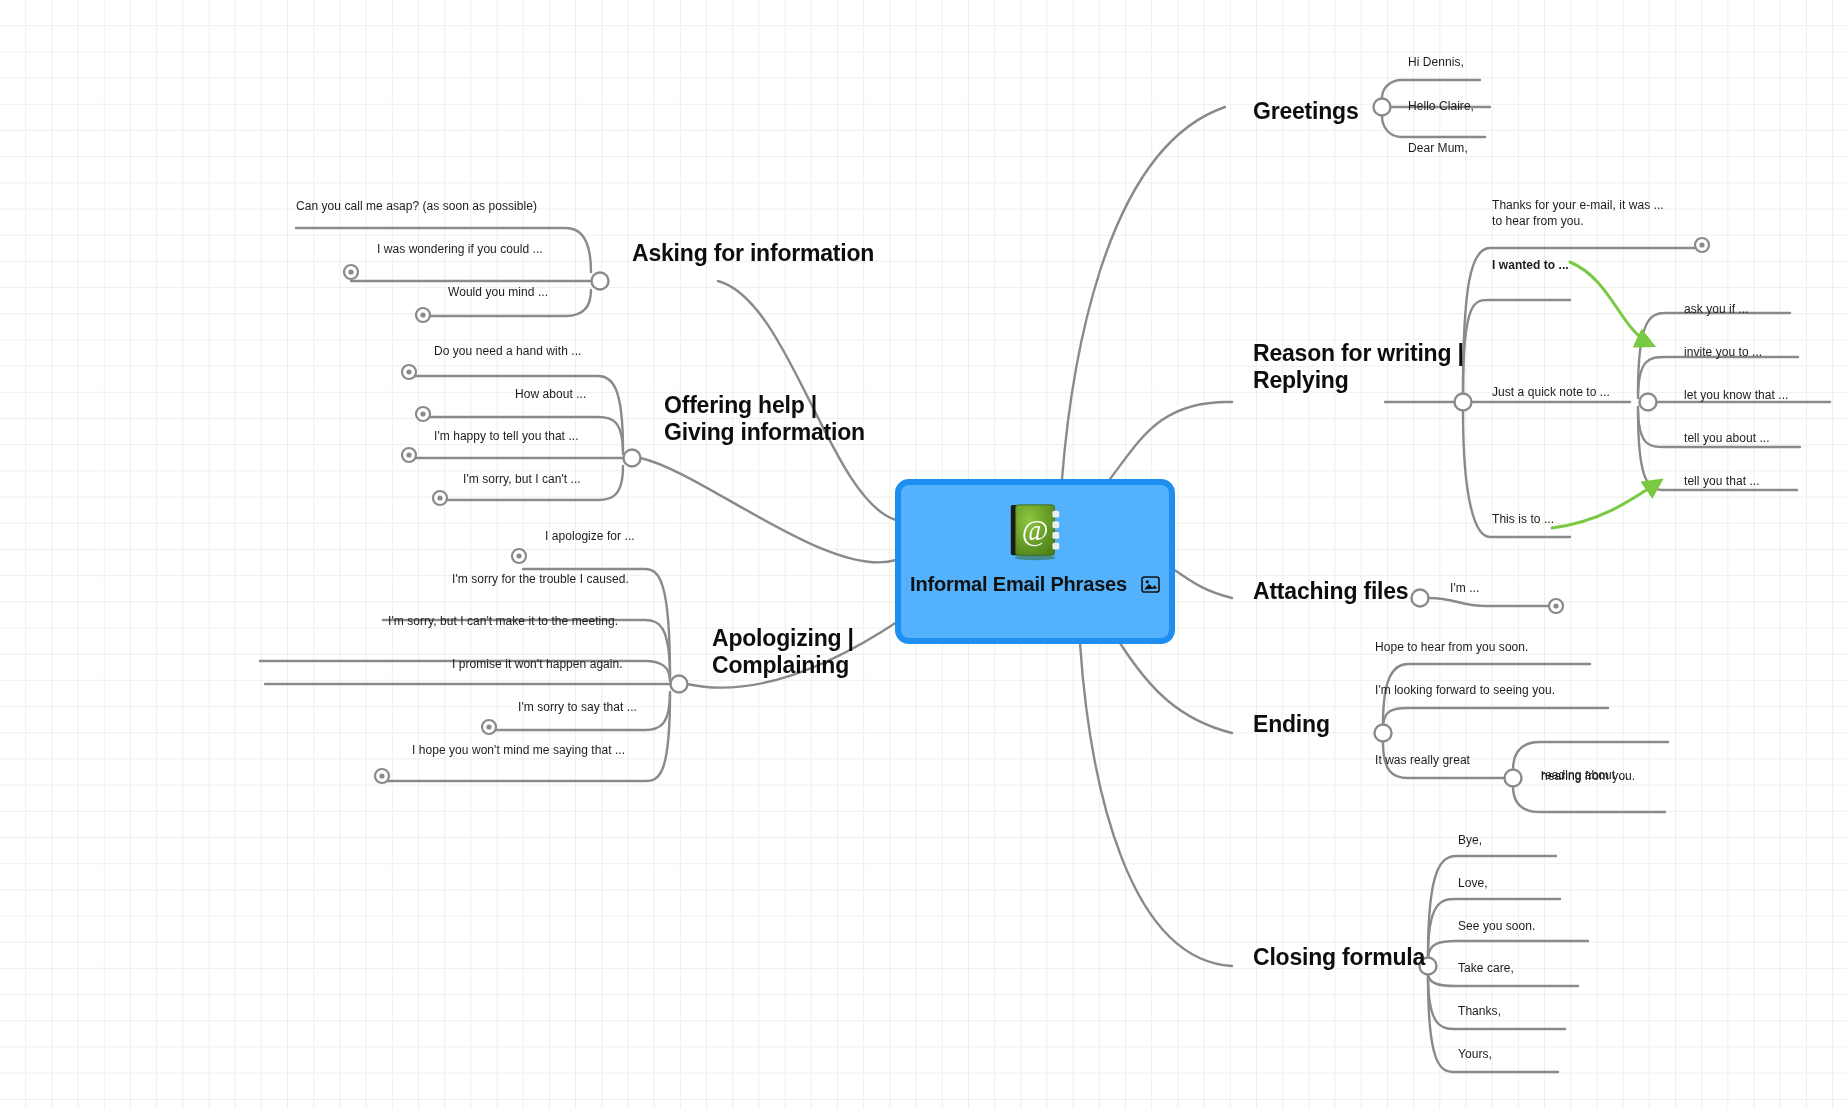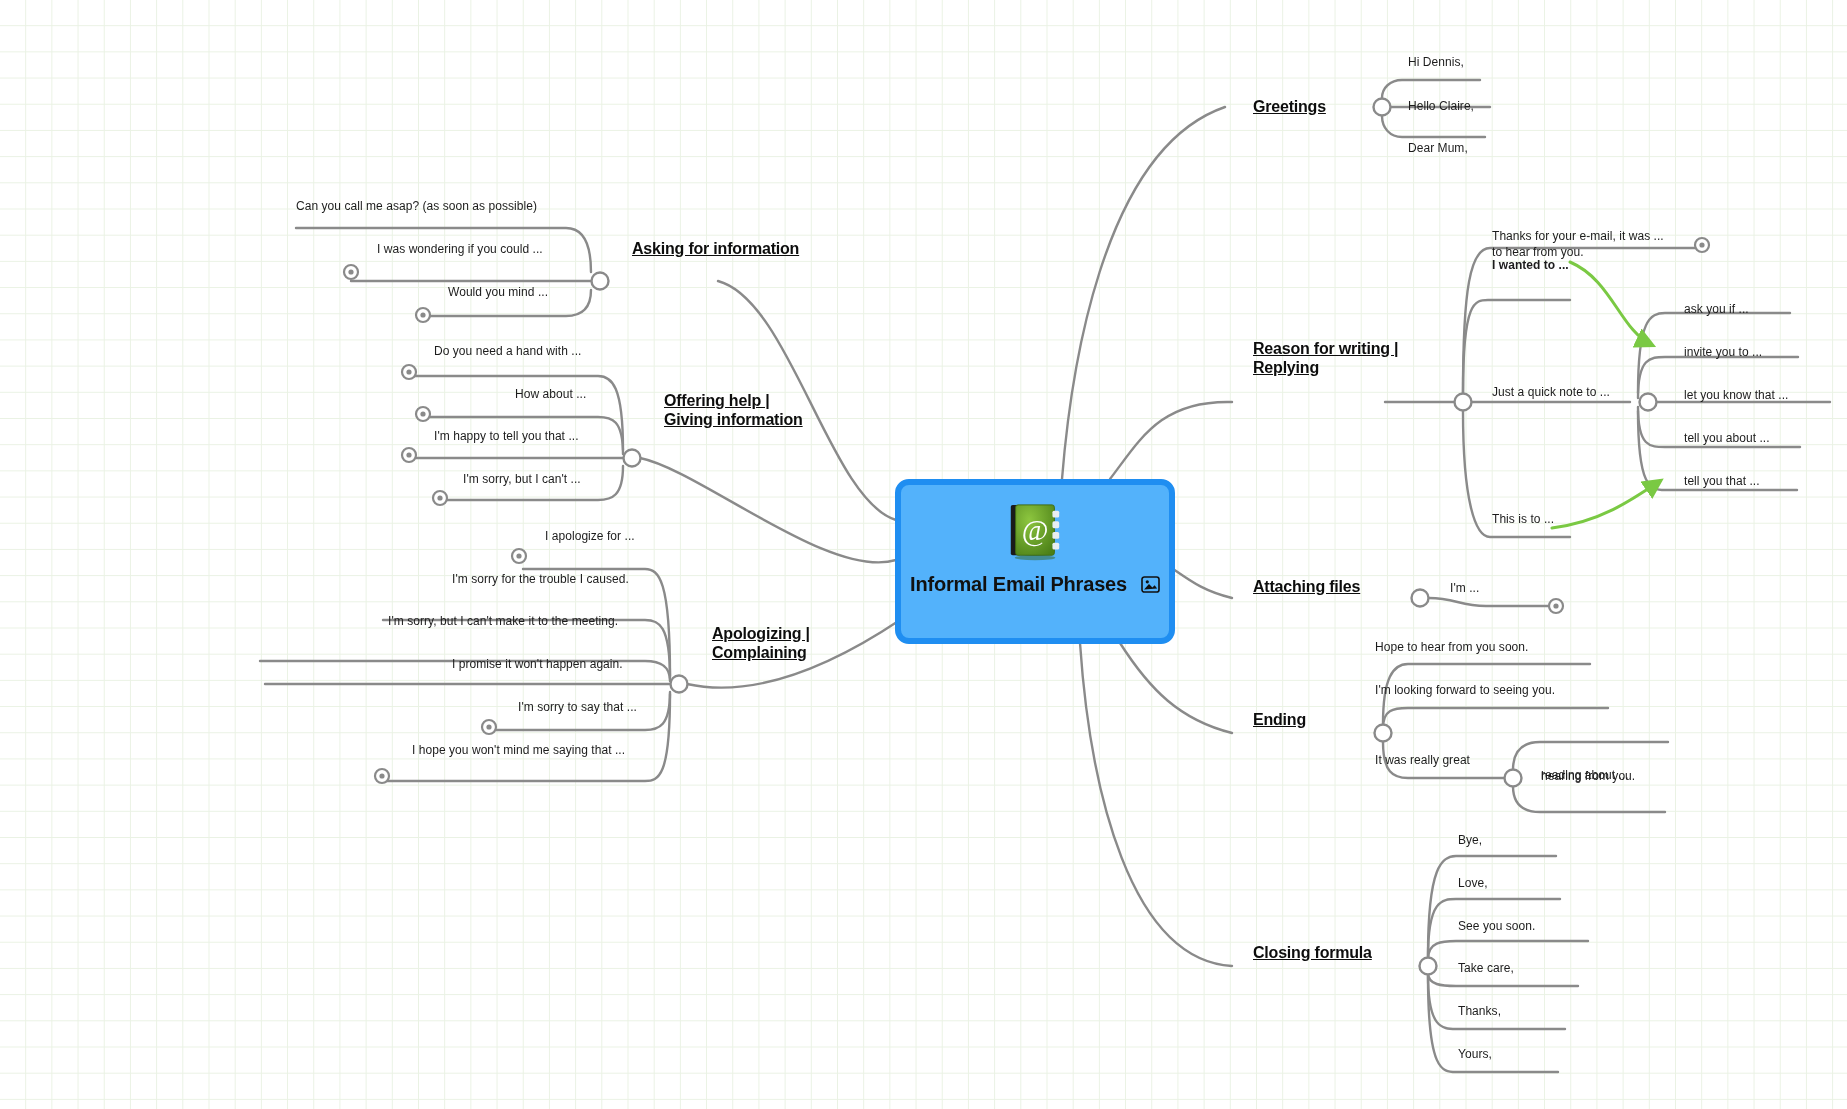--- a/index.html
+++ b/index.html
@@ -57,27 +57,26 @@
     color: #111111;
     letter-spacing: -0.2px;
     white-space: nowrap;
   }
   .book-icon { width: 62px; height: 62px; display: block; }
   .pic-icon  { width: 19px; height: 17px; display: block; }
 
   
   .branch-label {
     position: absolute;
-    font-size: 16px;
+    font-size: 23px;
     font-weight: bold;
     color: #0d0d0d;
     line-height: 1.17;
     letter-spacing: -0.2px;
     white-space: pre;
-    text-decoration: underline;
   }
   .branch-label.right { text-align: left; }
   .branch-label.left  { text-align: left; }
 
   
   .leaf {
     position: absolute;
     font-size: 12px;
     color: #1c1c1c;
     line-height: 1.32;
@@ -307,21 +306,21 @@
   <div class="branch-label left" style="left:664px; top:392px;">Offering help |
 Giving information</div>
 
   <div class="branch-label left" style="left:712px; top:625px;">Apologizing |
 Complaining</div>
 
   <div class="leaf r" style="left:1408px; top:55px;">Hi Dennis,</div>
   <div class="leaf r" style="left:1408px; top:99px;">Hello Claire,</div>
   <div class="leaf r" style="left:1408px; top:141px;">Dear Mum,</div>
 
-  <div class="leaf r" style="left:1492px; top:198px;margin-top:31px;">Thanks for your e-mail, it was ...
+  <div class="leaf r" style="left:1492px; top:198px;">Thanks for your e-mail, it was ...
 to hear from you.</div>
   <div class="leaf r" style="left:1492px; top:258px;font-weight:bold;">I wanted to ...</div>
   <div class="leaf r" style="left:1492px; top:385px;">Just a quick note to ...</div>
   <div class="leaf r" style="left:1492px; top:512px;">This is to ...</div>
 
   <div class="leaf r" style="left:1684px; top:302px;">ask you if ...</div>
   <div class="leaf r" style="left:1684px; top:345px;">invite you to ...</div>
   <div class="leaf r" style="left:1684px; top:388px;">let you know that ...</div>
   <div class="leaf r" style="left:1684px; top:431px;">tell you about ...</div>
   <div class="leaf r" style="left:1684px; top:474px;">tell you that ...</div>

